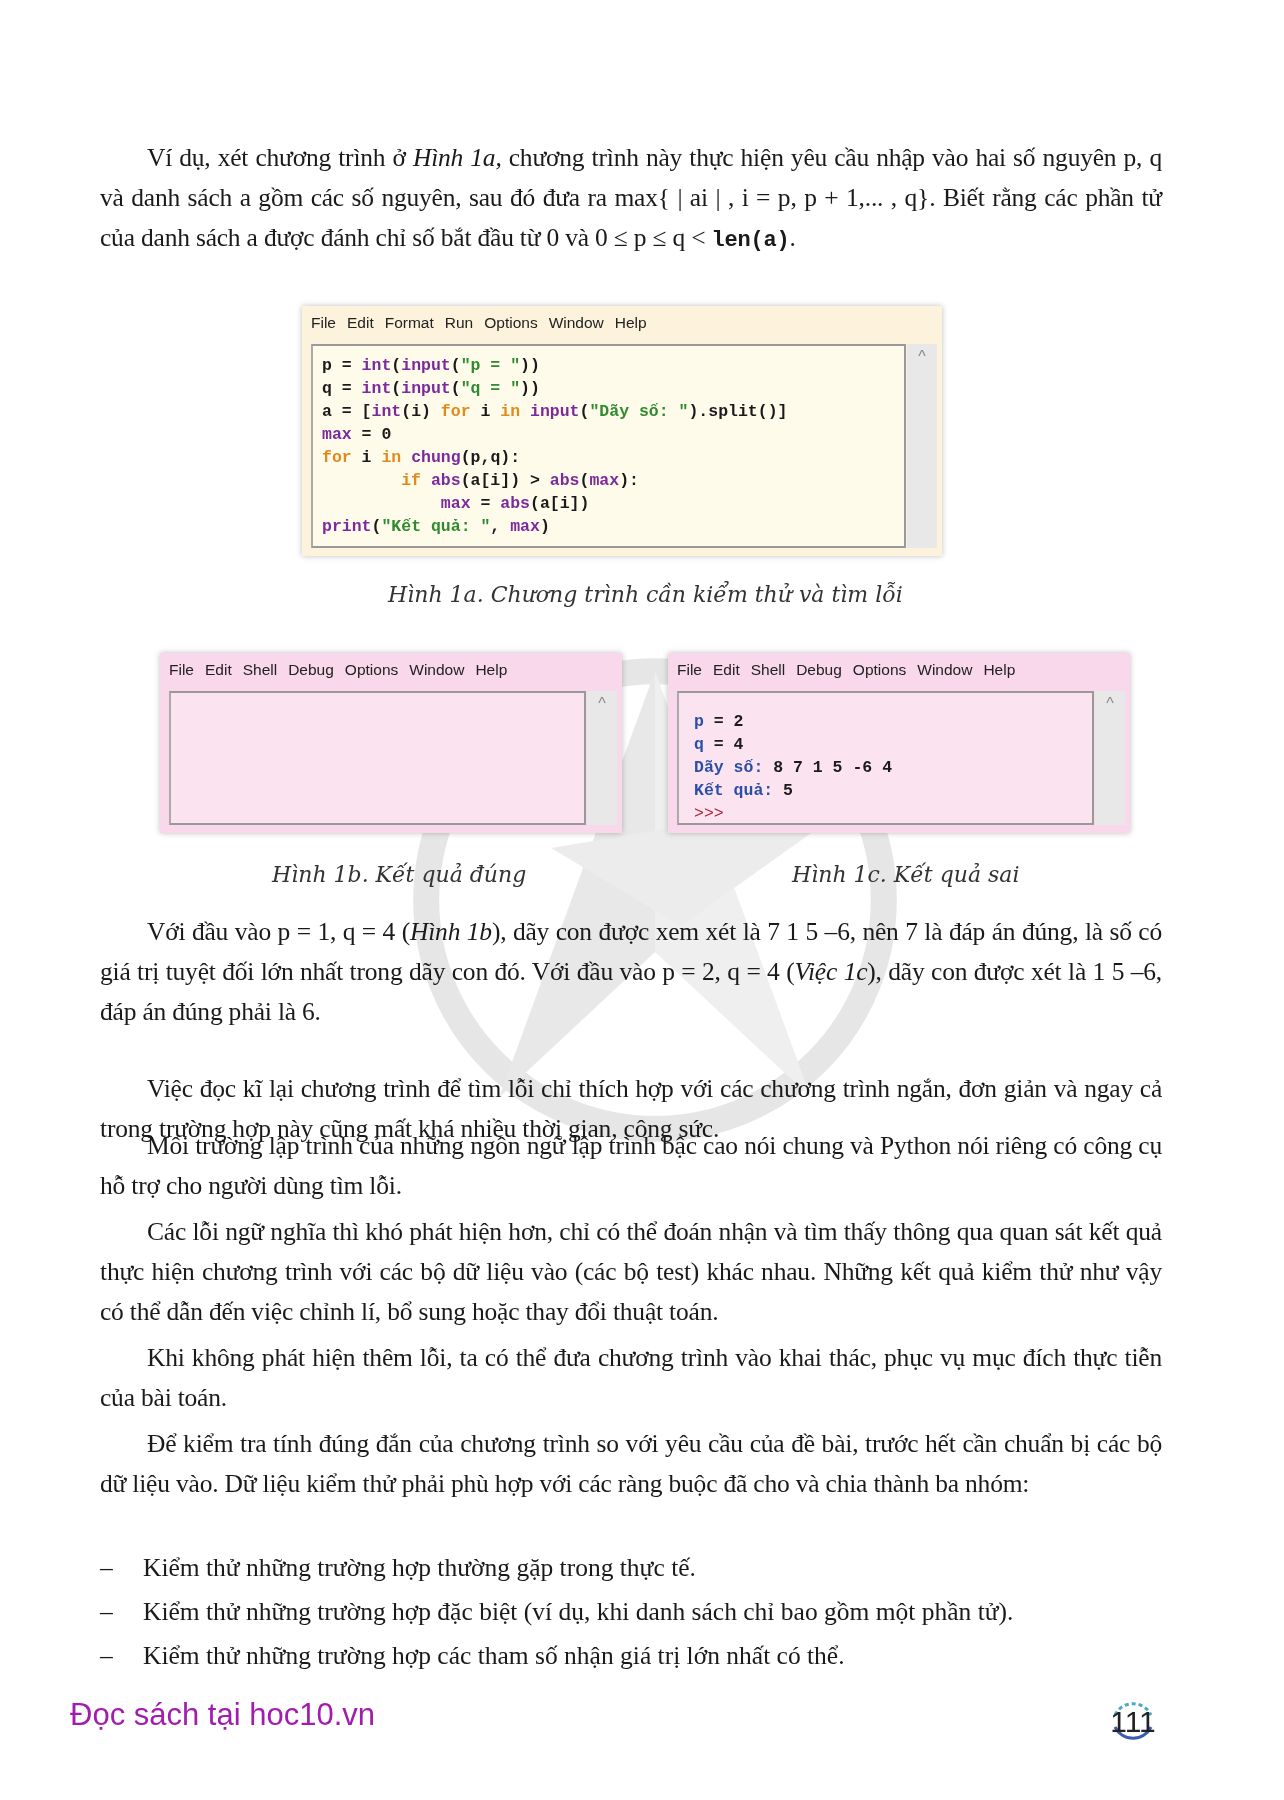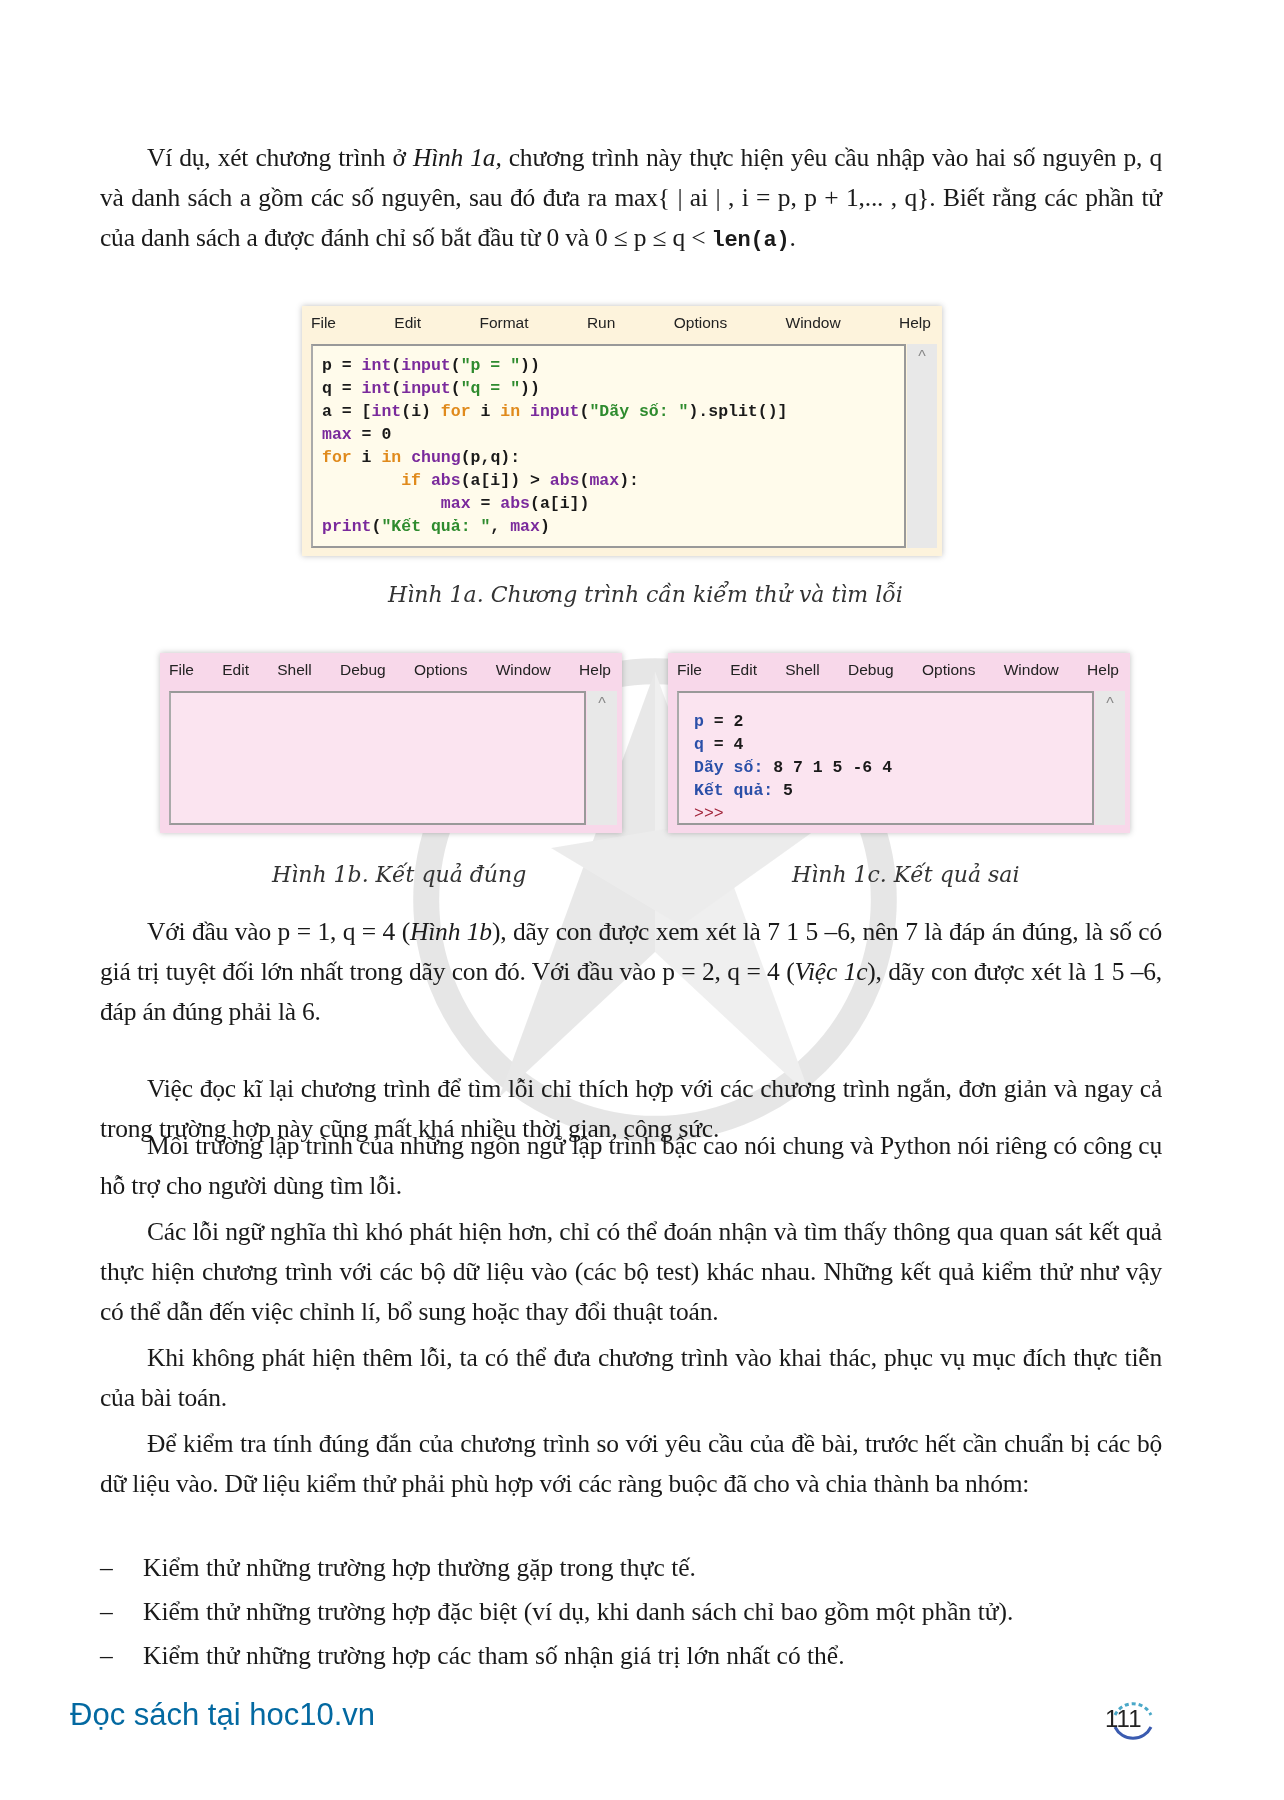--- a/index.html
+++ b/index.html
@@ -9,21 +9,21 @@
 
   .para { position: absolute; left: 100px; width: 1062px; font-size: 25.5px; line-height: 40px; text-align: justify; letter-spacing: -0.2px; }
   .para .indent { display: inline-block; width: 47px; }
   .para i { font-style: italic; }
   .mono-inline { font-family: "Liberation Mono", monospace; font-weight: bold; font-size: 22px; }
 
   .caption { position: absolute; font-style: italic; font-size: 22px; color: #333; font-family: "DejaVu Serif", serif; }
 
   
   .idle { position: absolute; box-shadow: 0 0 6px rgba(0,0,0,0.25); font-family: "Liberation Sans", sans-serif; }
-  .idle .menubar { height: 34px; display: flex; align-items: center; padding-left: 9px; font-size: 15.5px; color: #222; justify-content: space-between; }
+  .idle .menubar { height: 34px; display: flex; align-items: center; padding-left: 9px; font-size: 15.5px; color: #222; }
   .idle .menubar span { margin-right: 11px; }
   .idle .body { position: absolute; left: 9px; top: 38px; right: 36px; bottom: 8px; border: 2px solid #999; border-left-color: #aaa; }
   .idle .scroll { position: absolute; right: 5px; top: 38px; width: 30px; bottom: 8px; background: #e8e8e8; }
   .idle .scroll .chev { position: absolute; left: 0; right: 0; top: 4px; text-align: center; color: #888; font-size: 16px; }
   .code { font-family: "Liberation Mono", monospace; font-weight: bold; font-size: 16.5px; line-height: 23px; white-space: pre; }
 
   .editor { left: 302px; top: 306px; width: 640px; height: 250px; background: #fdf3dc; }
   .editor .body { background: #fffbeb; }
   .editor .code { position: absolute; left: 20px; top: 48px; color: #1a1a1a; }
 
@@ -36,24 +36,24 @@
   .kw { color: #e08a1c; }
   .bi { color: #7a2a9c; }
   .st { color: #2e8b2e; }
   .out { color: #2a4fa8; }
   .prompt { color: #a0243a; font-weight: normal; }
   .plain { color: #1a1a1a; }
 
   .bullet { position: absolute; left: 100px; width: 1080px; font-size: 25.5px; line-height: 40px; }
   .bullet .dash { display: inline-block; width: 43px; }
 
-  .footer-left { position: absolute; left: 70px; top: 1697px; font-family: "Liberation Sans", sans-serif; font-size: 31px; color: #0369a1; }
+  .footer-left { position: absolute; left: 70px; top: 1697px; font-family: "Liberation Sans", sans-serif; font-size: 31px; color: #a21caf; }
   .footer-right { position: absolute; left: 1060px; top: 1798px; font-family: "Liberation Sans", sans-serif; font-size: 31px; color: #6d28d9; opacity: 0.85; }
   .page-badge { position: absolute; left: 1105px; top: 1693px; width: 56px; height: 56px; }
-  .page-num { position: absolute; left: 1105px; top: 1705px; width: 56px; font-family: "Liberation Sans", sans-serif; font-size: 24px; color: #222; }
+  .page-num { position: absolute; left: 1105px; top: 1705px; width: 56px; text-align: center; font-family: "Liberation Sans", sans-serif; font-size: 30px; color: #222; }
 </style>
 </head>
 <body>
 
 <svg class="watermark" viewBox="0 0 100 100">
   <circle cx="50" cy="50" r="44" fill="none" stroke="#444" stroke-width="5"></circle>
   <polygon points="50,6 20,88 50,60" fill="#555"></polygon>
   <polygon points="50,6 80,88 50,60" fill="#888"></polygon>
   <polygon points="30,40 90,30 55,55" fill="#777"></polygon>
 </svg>

